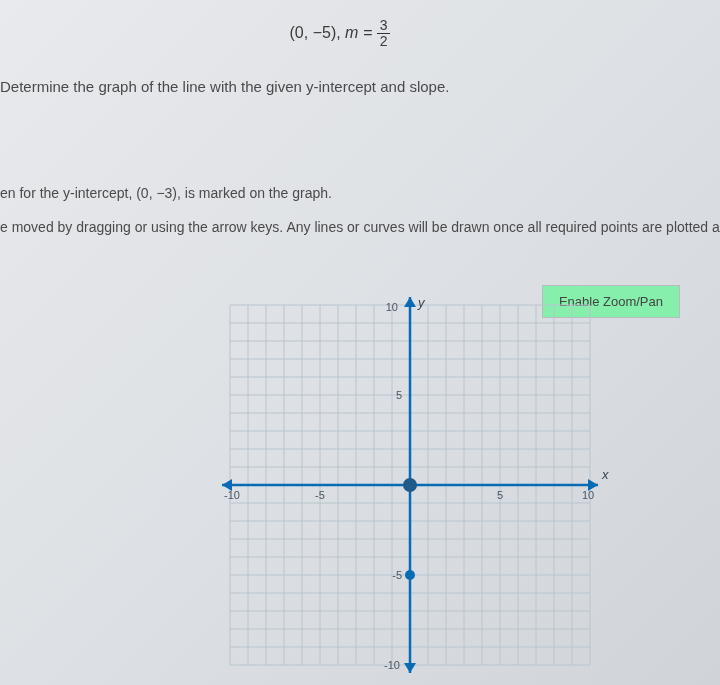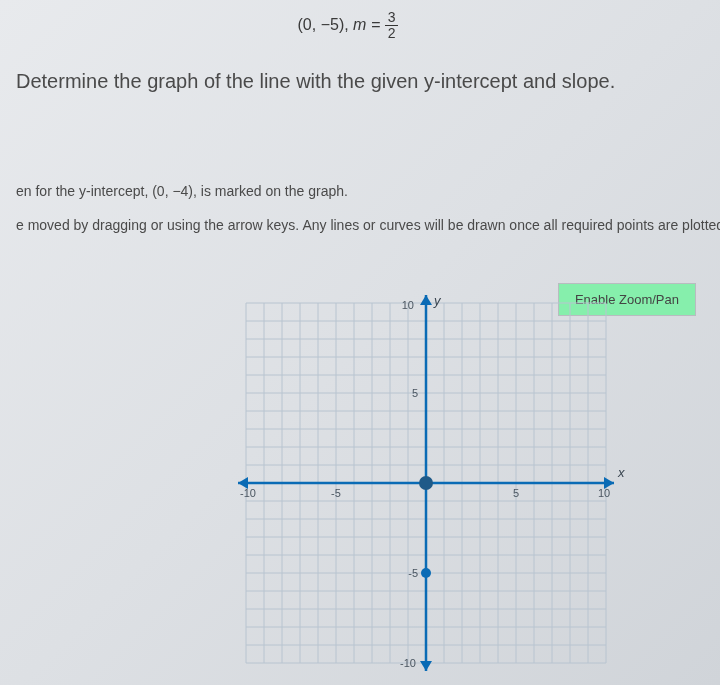--- a/index.html
+++ b/index.html
@@ -6,41 +6,42 @@
     body {
       font-family: Arial, sans-serif;
       background: linear-gradient(135deg, #e8eaed 0%, #dde0e4 50%, #d0d4d9 100%);
       width: 720px;
       height: 685px;
       overflow: hidden;
       color: #3a3a3a;
       position: relative;
     }
     .content {
-      padding: 10px 0 0 16px;
+      padding: 10px 0 0 0;
+      margin-top: 8px;
     }
     .equation-line {
       text-align: center;
       font-size: 16px;
       margin-bottom: 28px;
       padding-right: 40px;
     }
     .equation-line .point { font-style: normal; }
     .equation-line .m-eq { font-style: italic; }
     .fraction {
       display: inline-block;
       vertical-align: middle;
       text-align: center;
       font-size: 14px;
       line-height: 1.1;
     }
     .fraction .num { display: block; border-bottom: 1px solid #333; padding: 0 3px; }
     .fraction .den { display: block; padding: 0 3px; }
     .instruction {
-      font-size: 20px;
+      font-size: 15px;
       color: #4a4a4a;
       margin-bottom: 90px;
       padding-left: 0;
     }
     .sub-instruction {
       font-size: 14px;
       color: #4a4a4a;
       margin-bottom: 18px;
     }
     .sub-instruction2 {
@@ -87,21 +88,21 @@
 </head>
 <body>
 
 <div class="content">
   <div class="equation-line">
     <span class="point">(0, −5)</span><span>, </span><span class="m-eq">m = </span><span class="fraction"><span class="num">3</span><span class="den">2</span></span>
   </div>
 
   <div class="instruction">Determine the graph of the line with the given y-intercept and slope.</div>
 
-  <div class="sub-instruction">en for the y-intercept, (0, −4), is marked on the graph.</div>
+  <div class="sub-instruction">en for the y-intercept, (0, −3), is marked on the graph.</div>
   <div class="sub-instruction2">e moved by dragging or using the arrow keys. Any lines or curves will be drawn once all required points are plotted and wil</div>
 
   <div class="graph-area">
     <button class="zoom-btn">Enable Zoom/Pan</button>
 
     <div class="graph-container">
       <svg class="graph" viewBox="0 0 400 400">
 
         <g>
 

